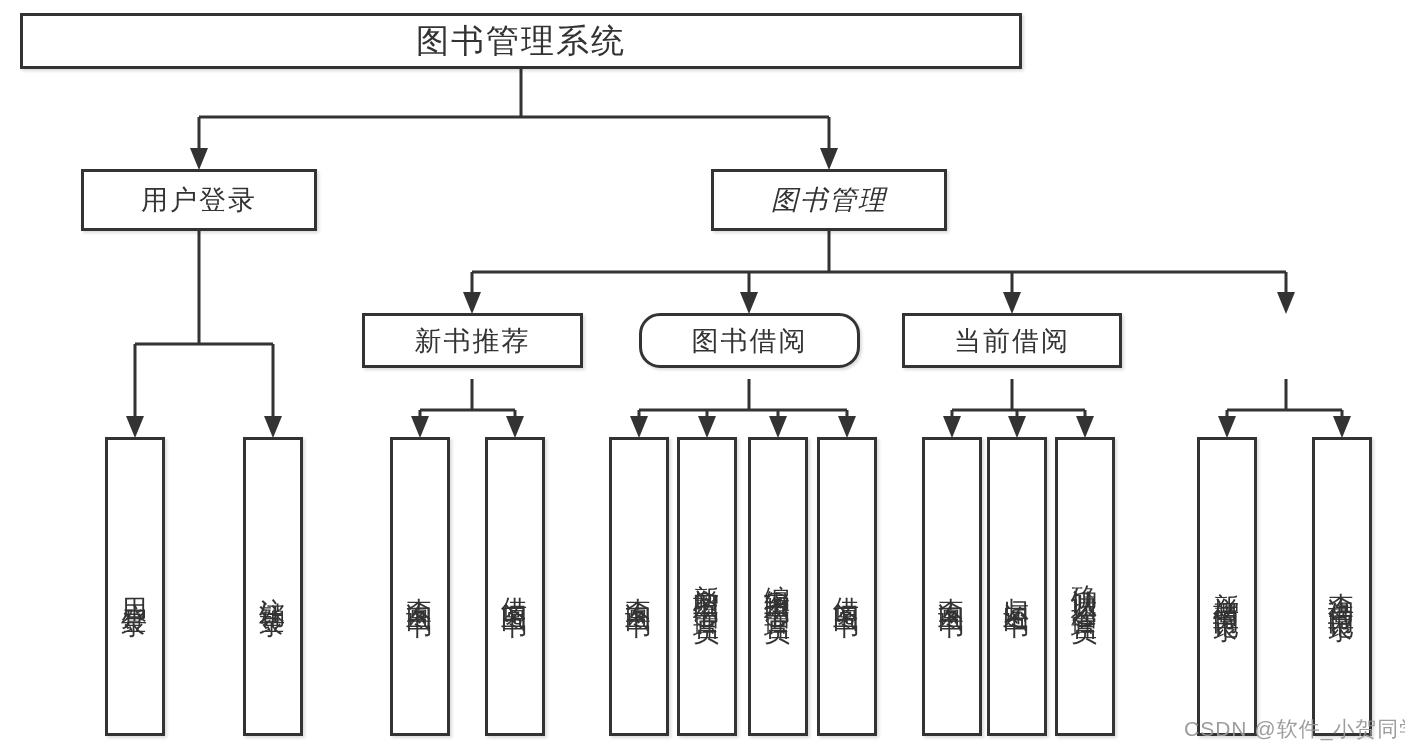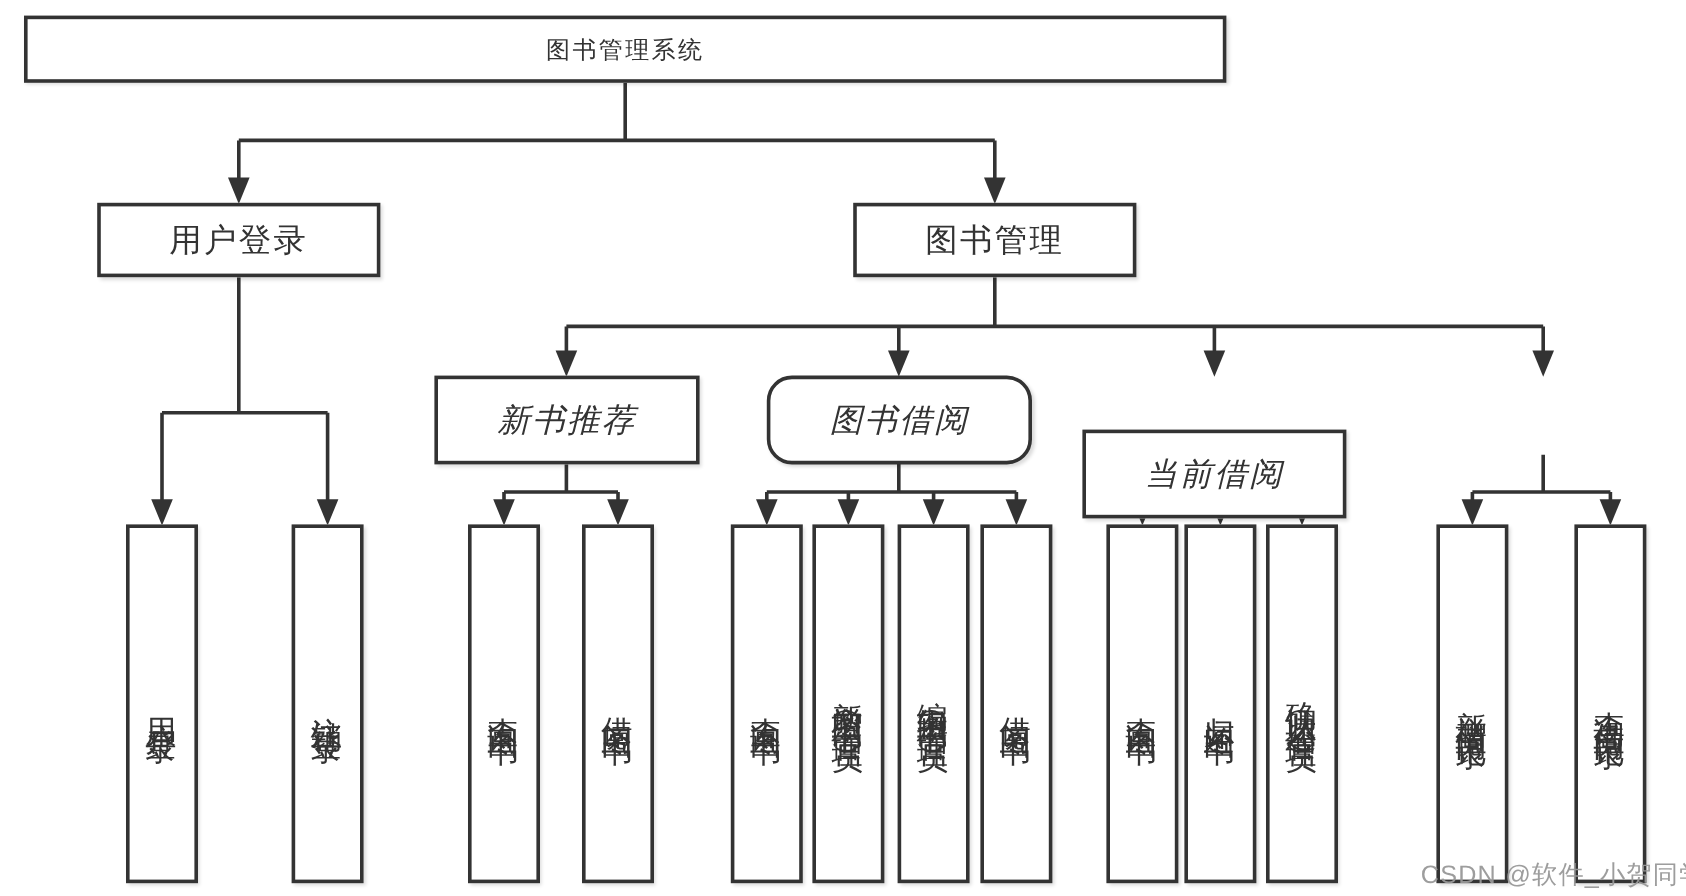--- a/index.html
+++ b/index.html
@@ -21,31 +21,31 @@
     box-sizing: border-box;
     background: #ffffff;
     border: 3px solid #333333;
     color: #333333;
     display: flex;
     align-items: center;
     justify-content: center;
     box-shadow: 2px 2px 3px rgba(0,0,0,0.14);
   }
   .box { font-size: 27px; letter-spacing: 2px; }
-  .box.root { font-size: 20px; }
+  .box.root { font-size: 33px; }
   .vbox {
     writing-mode: vertical-rl;
     text-orientation: mixed;
     font-size: 26px;
     letter-spacing: 5px;
     width: 60px;
     top: 437px;
     height: 299px;
   }
-  .lvl3 { top: 313px; height: 74px; font-style: italic; }
+  .lvl3 { top: 313px; height: 55px; }
   .lvl2 { top: 169px; height: 62px; width: 236px; }
   #watermark {
     position: absolute;
     left: 1184px;
     top: 715px;
     font-size: 21px;
     letter-spacing: 1px;
     color: rgba(152,152,152,0.95);
     white-space: nowrap;
     z-index: 5;
@@ -99,31 +99,31 @@
     </g>
   </svg>
 
   <div class="box root" style="left:20px; top:13px; width:1002px; height:56px;">
     <span>图书管理系统</span>
   </div>
 
   <div class="box lvl2" style="left:81px;">
     <span>用户登录</span>
   </div>
-  <div class="box lvl2" style="left:711px;">
+  <div class="box lvl2" style="left:711px;font-style:italic;">
     <span>图书管理</span>
   </div>
 
   <div class="box lvl3" style="left:362px; width:221px;">
     <span>新书推荐</span>
   </div>
   <div class="box lvl3" style="left:639px; width:221px;border-radius:21px;">
     <span>图书借阅</span>
   </div>
-  <div class="box lvl3" style="left:902px; width:220px;margin-top:45px;">
+  <div class="box lvl3" style="left:902px; width:220px;">
     <span>当前借阅</span>
   </div>
 
   <div class="vbox" style="left:105px;">
     <span>用户登录</span>
   </div>
   <div class="vbox" style="left:243px;">
     <span>注销登录</span>
   </div>
 

